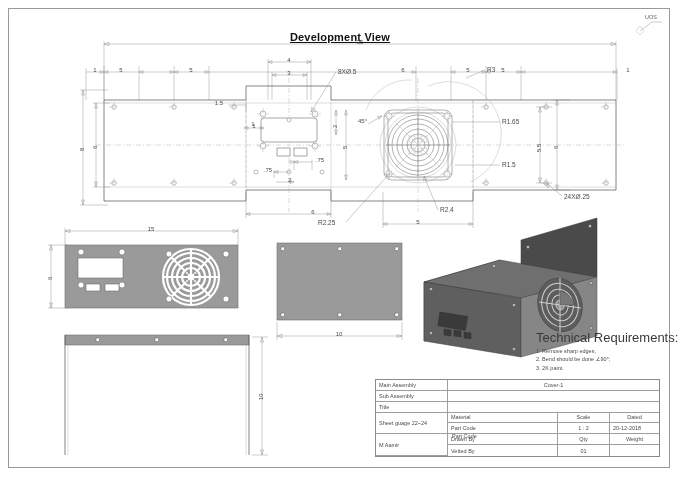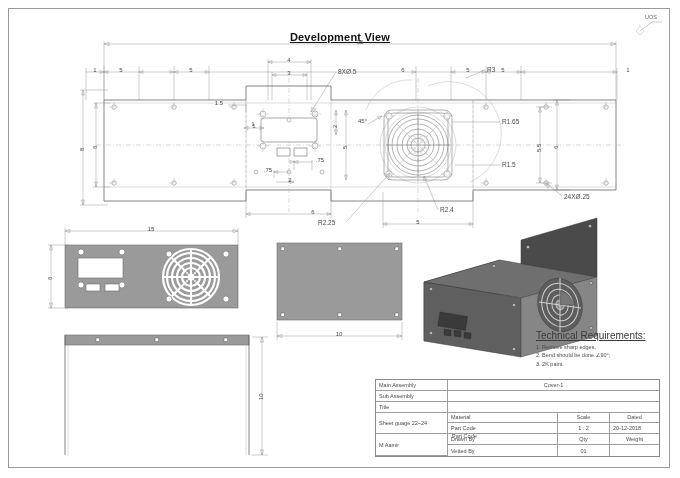--- a/index.html
+++ b/index.html
@@ -36,21 +36,21 @@
        border:1px solid #8a8a8a;box-sizing:border-box;
        display:grid;grid-template-columns:72px 110px 52px 49px;
        grid-template-rows:repeat(7,1fr);}
   .cell{border-right:1px solid #9e9e9e;border-bottom:1px solid #9e9e9e;
         font-size:5.5px;color:#4a4a4a;display:flex;align-items:center;
         padding-left:3px;box-sizing:border-box;overflow:hidden;}
   .cell.ctrtx{justify-content:center;padding-left:0;}
   .cell.nb{border-right:none;}
   .cell.nbb{border-bottom:none;}
   .techbox{position:absolute;left:536px;top:330px;width:140px;}
-  .techttl{font-size:10px;color:#3a3a3a;text-decoration:underline;
+  .techttl{font-size:13px;color:#3a3a3a;
            white-space:nowrap;margin-bottom:2px;}
   .techli{font-size:5.5px;color:#4a4a4a;white-space:nowrap;margin-top:2.6px;}
 </style>
 </head>
 <body>
 
 <div id="sheet">
 
   <div class="frame"></div>
 

